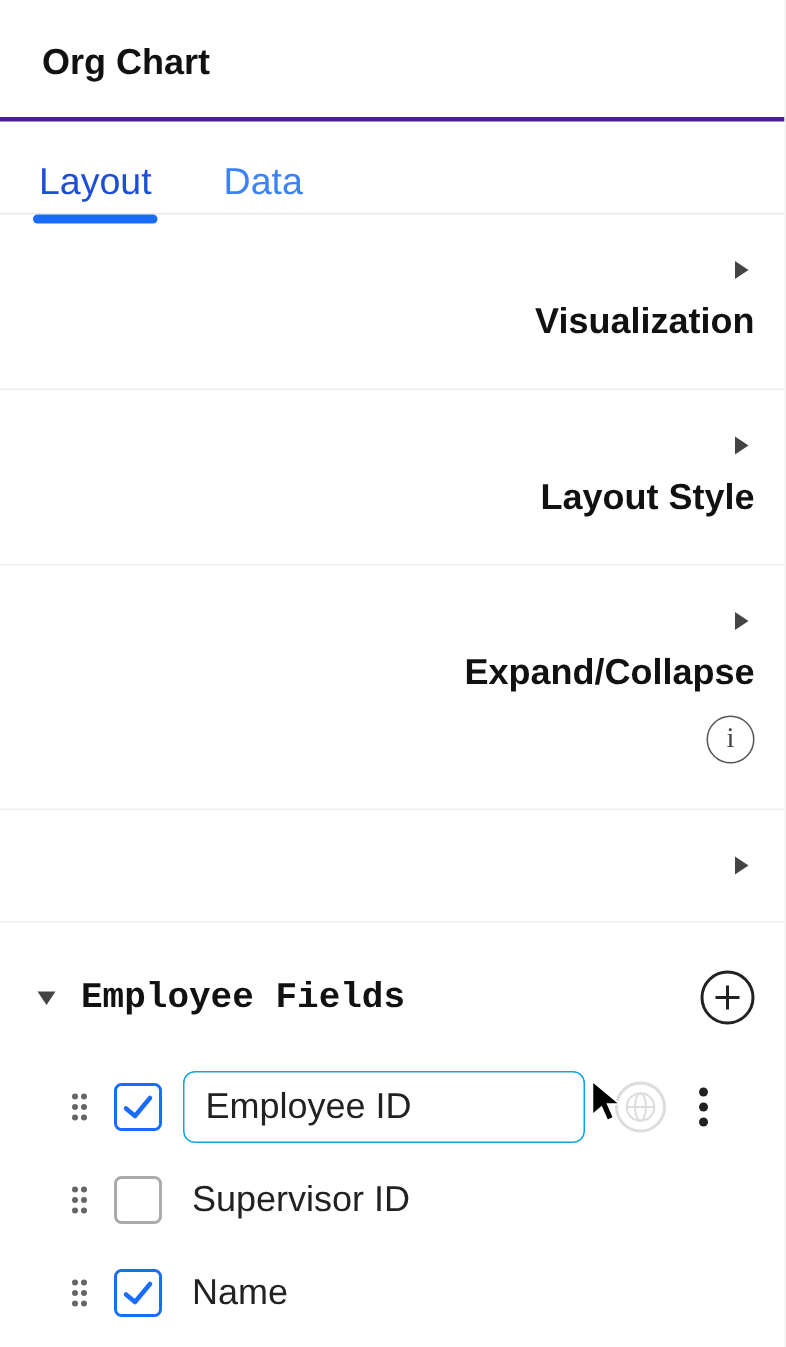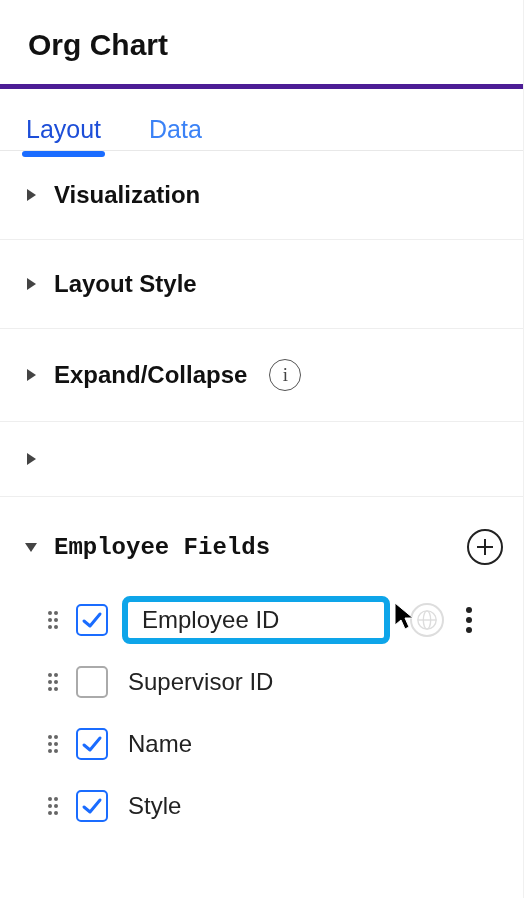--- a/index.html
+++ b/index.html
@@ -5,24 +5,24 @@
     * { box-sizing: border-box; margin: 0; padding: 0; }
     body {
       font-family: -apple-system, BlinkMacSystemFont, "Segoe UI", Helvetica, Arial, sans-serif;
       background: #fff;
       width: 524px;
       height: 898px;
       color: #111;
       border-right: 1px solid #f0f0f0;
     }
     .panel-title {
-      font-size: 30px;
+      font-size: 24px;
       font-weight: 700;
       padding: 28px 24px 22px 28px;
-      border-bottom: 5px solid #4c1d95;
+      border-bottom: 3px solid #4c1d95;
     }
     .tabs {
       display: flex;
       gap: 44px;
       padding: 0 24px;
       border-bottom: 1px solid #e8e8e8;
     }
     .tab {
       padding: 26px 2px 6px 2px;
       font-size: 25px;
@@ -38,24 +38,25 @@
       position: absolute;
       left: -2px;
       right: -2px;
       bottom: -7px;
       height: 6px;
       border-radius: 3px;
       background: #1a6cff;
     }
     .section {
       display: flex;
-      align-items: center;
+      align-items: flex-end;
       padding: 30px 20px 30px 22px;
       border-bottom: 1px solid #eeeeee;
       gap: 14px;
+      flex-direction: column;
     }
     .section-title {
       font-size: 24px;
       font-weight: 700;
       color: #111;
     }
     .caret {
       width: 18px;
       display: inline-flex;
       align-items: center;
@@ -125,21 +126,21 @@
     .checkbox.unchecked {
       border-color: #aaa;
     }
     .check-mark svg { display: block; }
     .field-label {
       font-size: 24px;
       color: #222;
       padding-left: 6px;
     }
     .input-wrap {
-      border: 6px solid #0ea5e9;
+      border: 1px solid #0ea5e9;
       border-radius: 8px;
       padding: 10px 14px;
       display: flex;
       align-items: center;
       background: #fff;
       min-width: 268px;
       height: 48px;
     }
     .input-wrap .field-label { padding-left: 0; }
     .globe {

